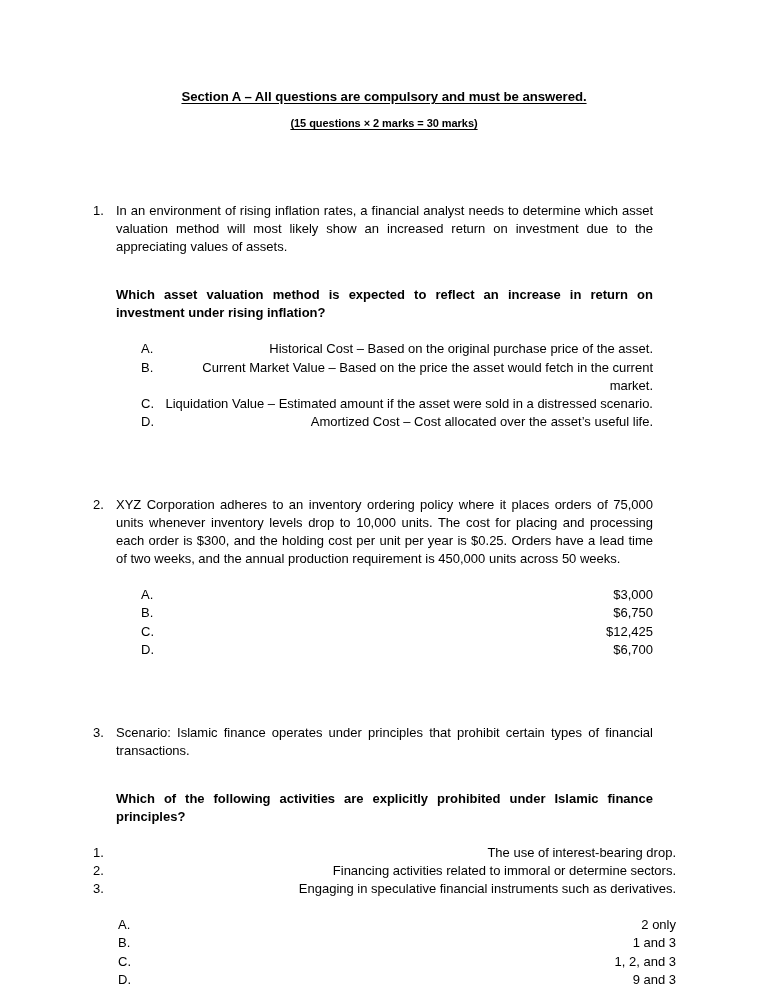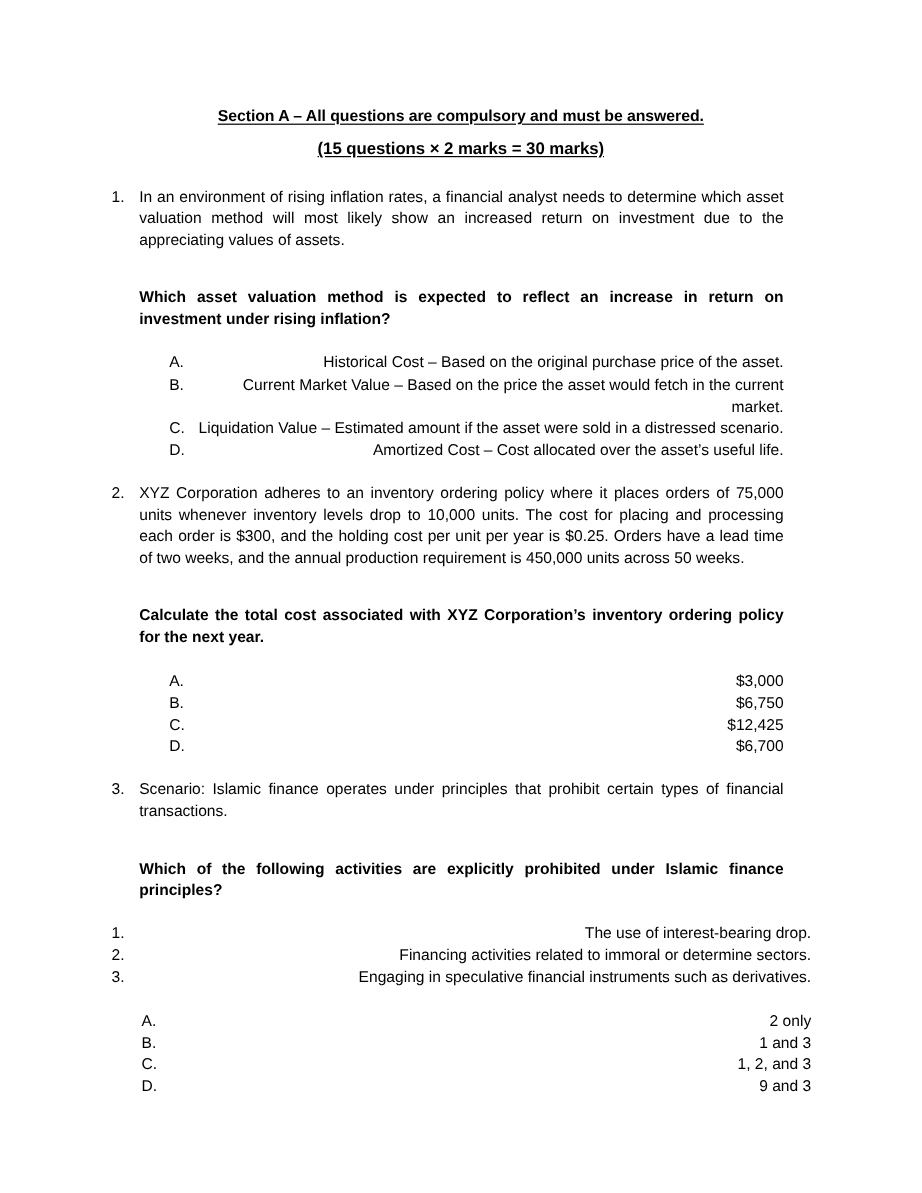--- a/index.html
+++ b/index.html
@@ -36,21 +36,21 @@
     font-size: 13.2px;
     font-weight: bold;
     letter-spacing: -0.05px;
     line-height: 18px;
     text-decoration: underline;
     text-underline-offset: 2px;
     white-space: nowrap;
   }
   .doc-subheader {
     font-family: "Liberation Sans", sans-serif;
-    font-size: 14px;
+    font-size: 11px;
     font-weight: bold;
     letter-spacing: -0.05px;
     line-height: 18px;
     margin-top: 8px;
     text-decoration: underline;
     text-underline-offset: 2px;
     white-space: nowrap;
   }
 
   
@@ -76,20 +76,21 @@
     font-size: 13px;
     line-height: 18.1px;
     text-align: left;
   }
   .q-text {
     font-size: 13px;
     line-height: 18.1px;
     text-align: justify;
     text-justify: inter-word;
     hyphens: none;
+    margin-top: 47px;
   }
   .q-prompt {
     font-size: 13px;
     line-height: 18.1px;
     font-weight: bold;
     text-align: justify;
     text-align-last: left;
     margin-top: 30px;
   }
 
@@ -176,21 +177,20 @@
           <span class="option-text">Amortized Cost – Cost allocated over the asset’s useful life.</span>
         </div>
       </div>
     </div>
 
     <div class="gap-between-questions"></div>
 
     <div class="question">
       <span class="q-num">2.</span>
       <div class="q-text">XYZ Corporation adheres to an inventory ordering policy where it places orders of 75,000 units whenever inventory levels drop to 10,000 units. The cost for placing and processing each order is $300, and the holding cost per unit per year is $0.25. Orders have a lead time of two weeks, and the annual production requirement is 450,000 units across 50 weeks.</div>
-      <div class="q-prompt">Calculate the total cost associated with XYZ Corporation’s inventory ordering policy for the next year.</div>
       <div class="options">
         <div class="option">
           <span class="option-letter">A.</span>
           <span class="option-text">$3,000</span>
         </div>
         <div class="option">
           <span class="option-letter">B.</span>
           <span class="option-text">$6,750</span>
         </div>
         <div class="option">

